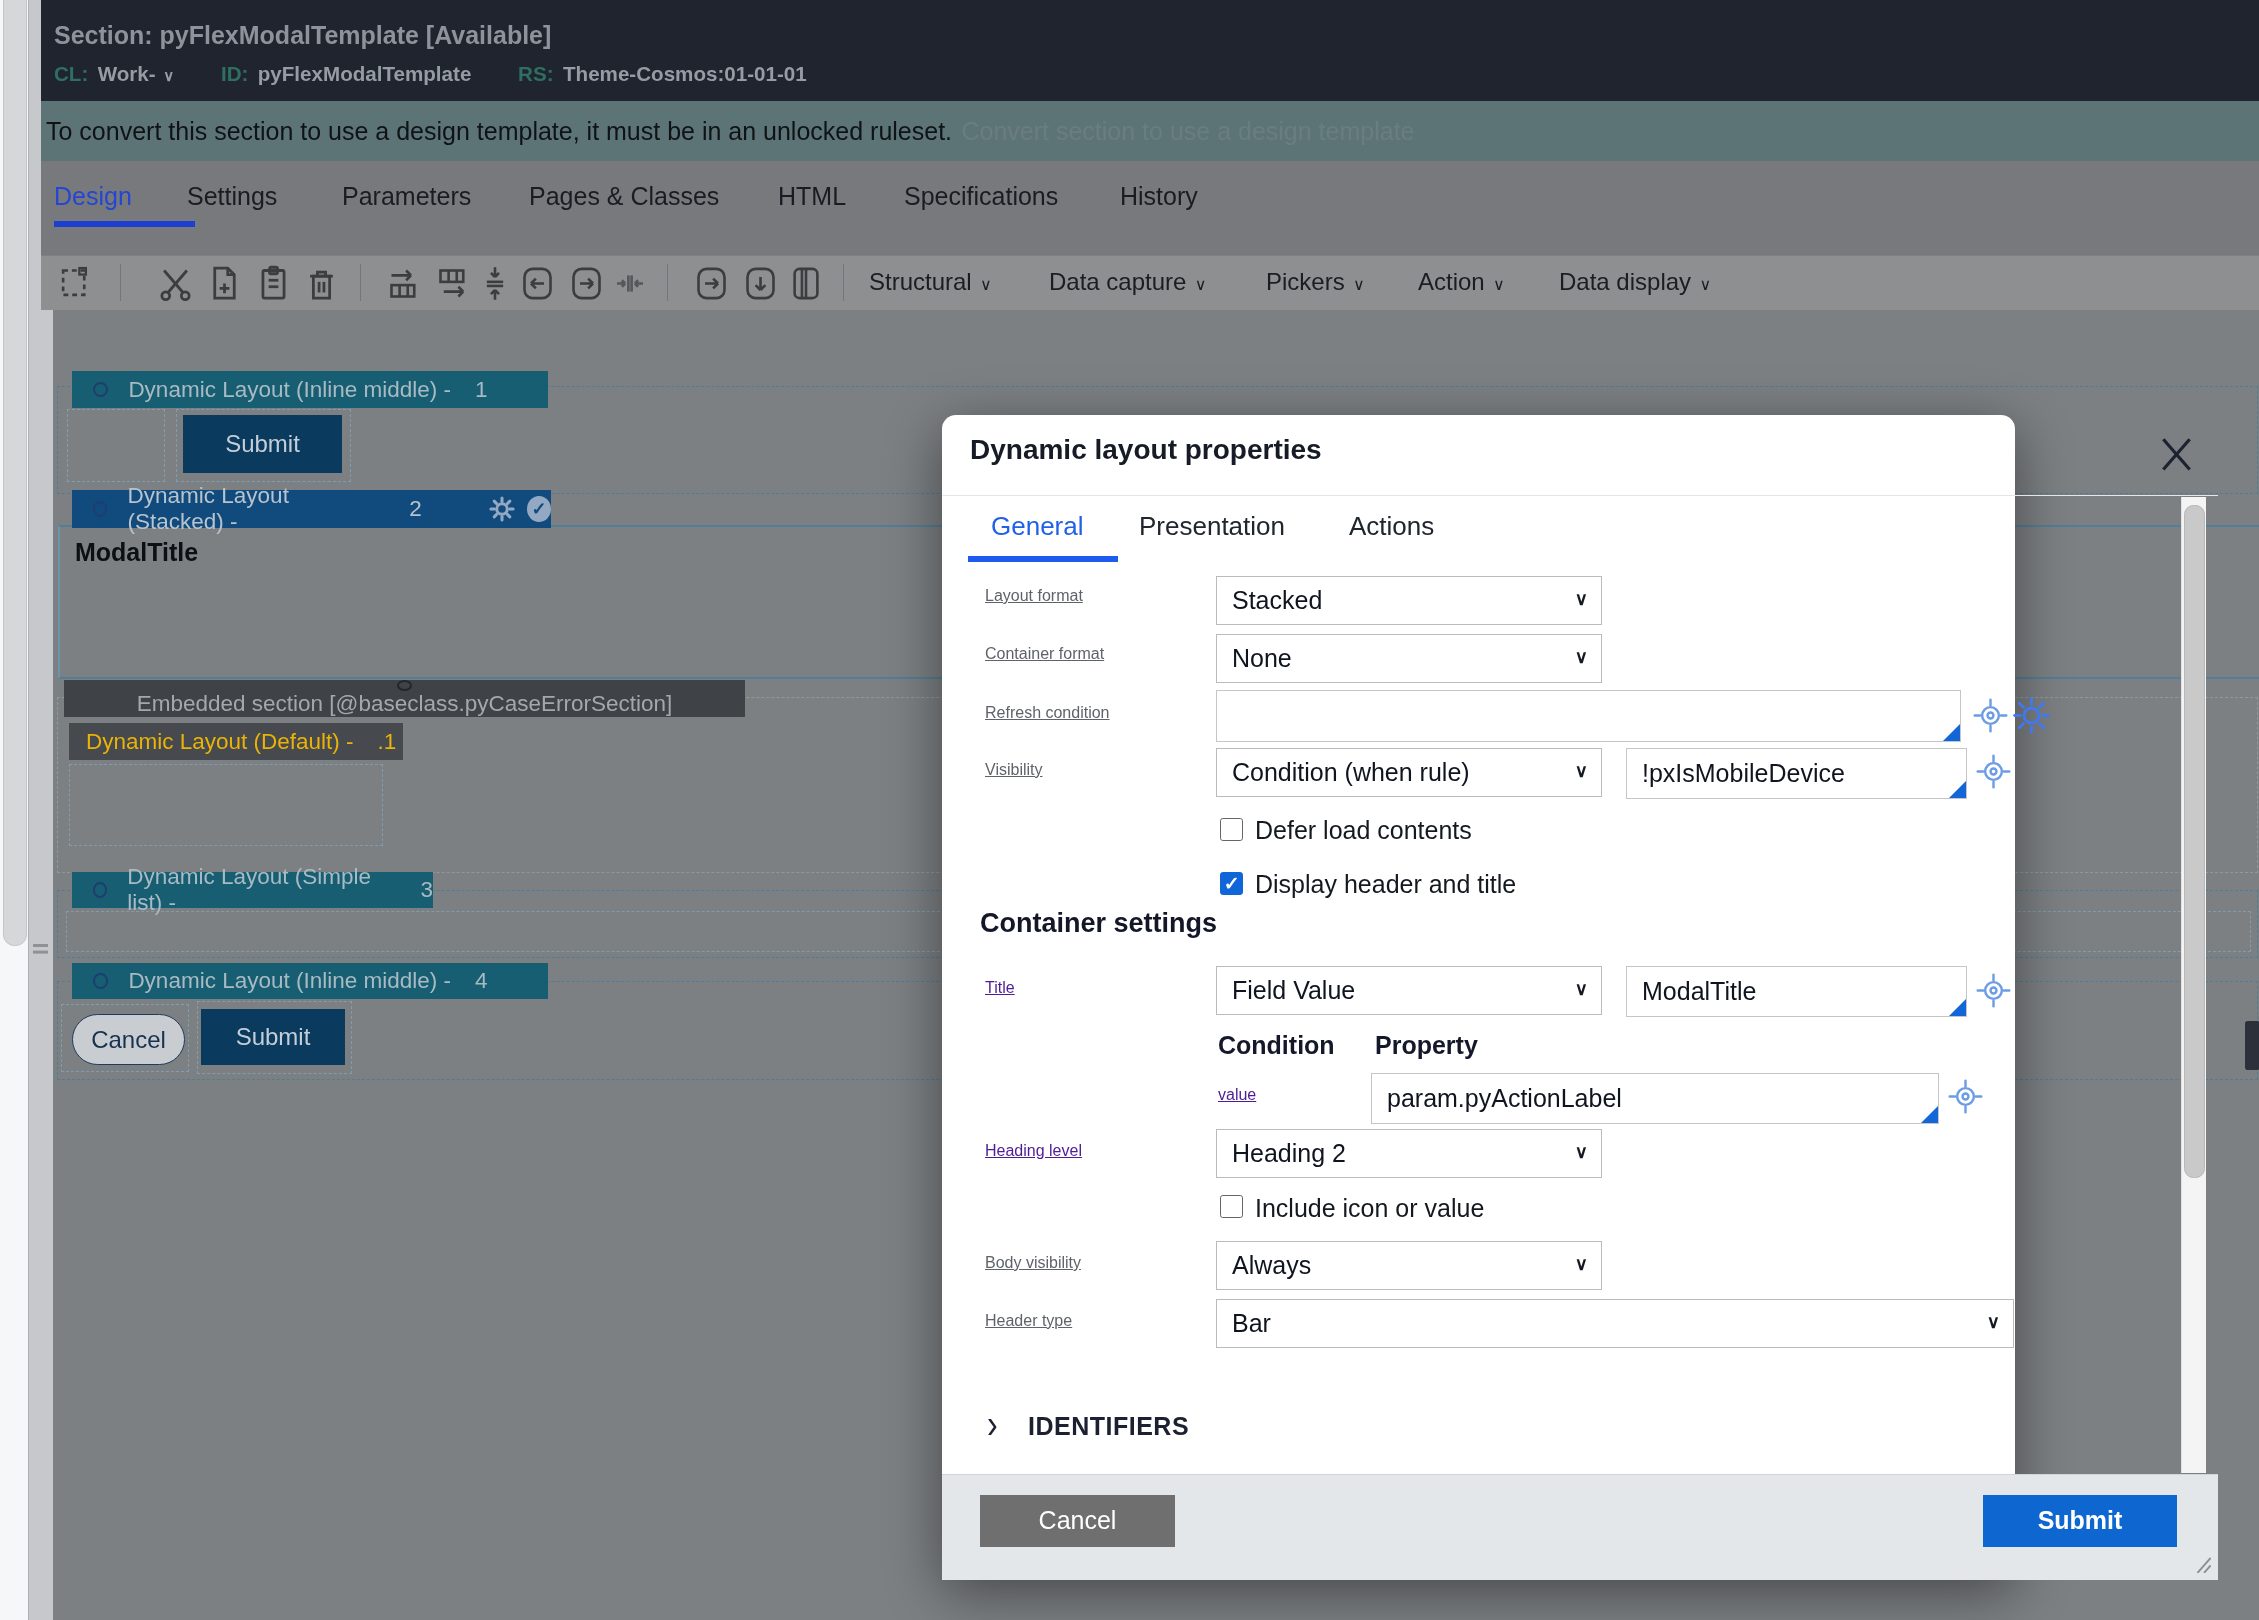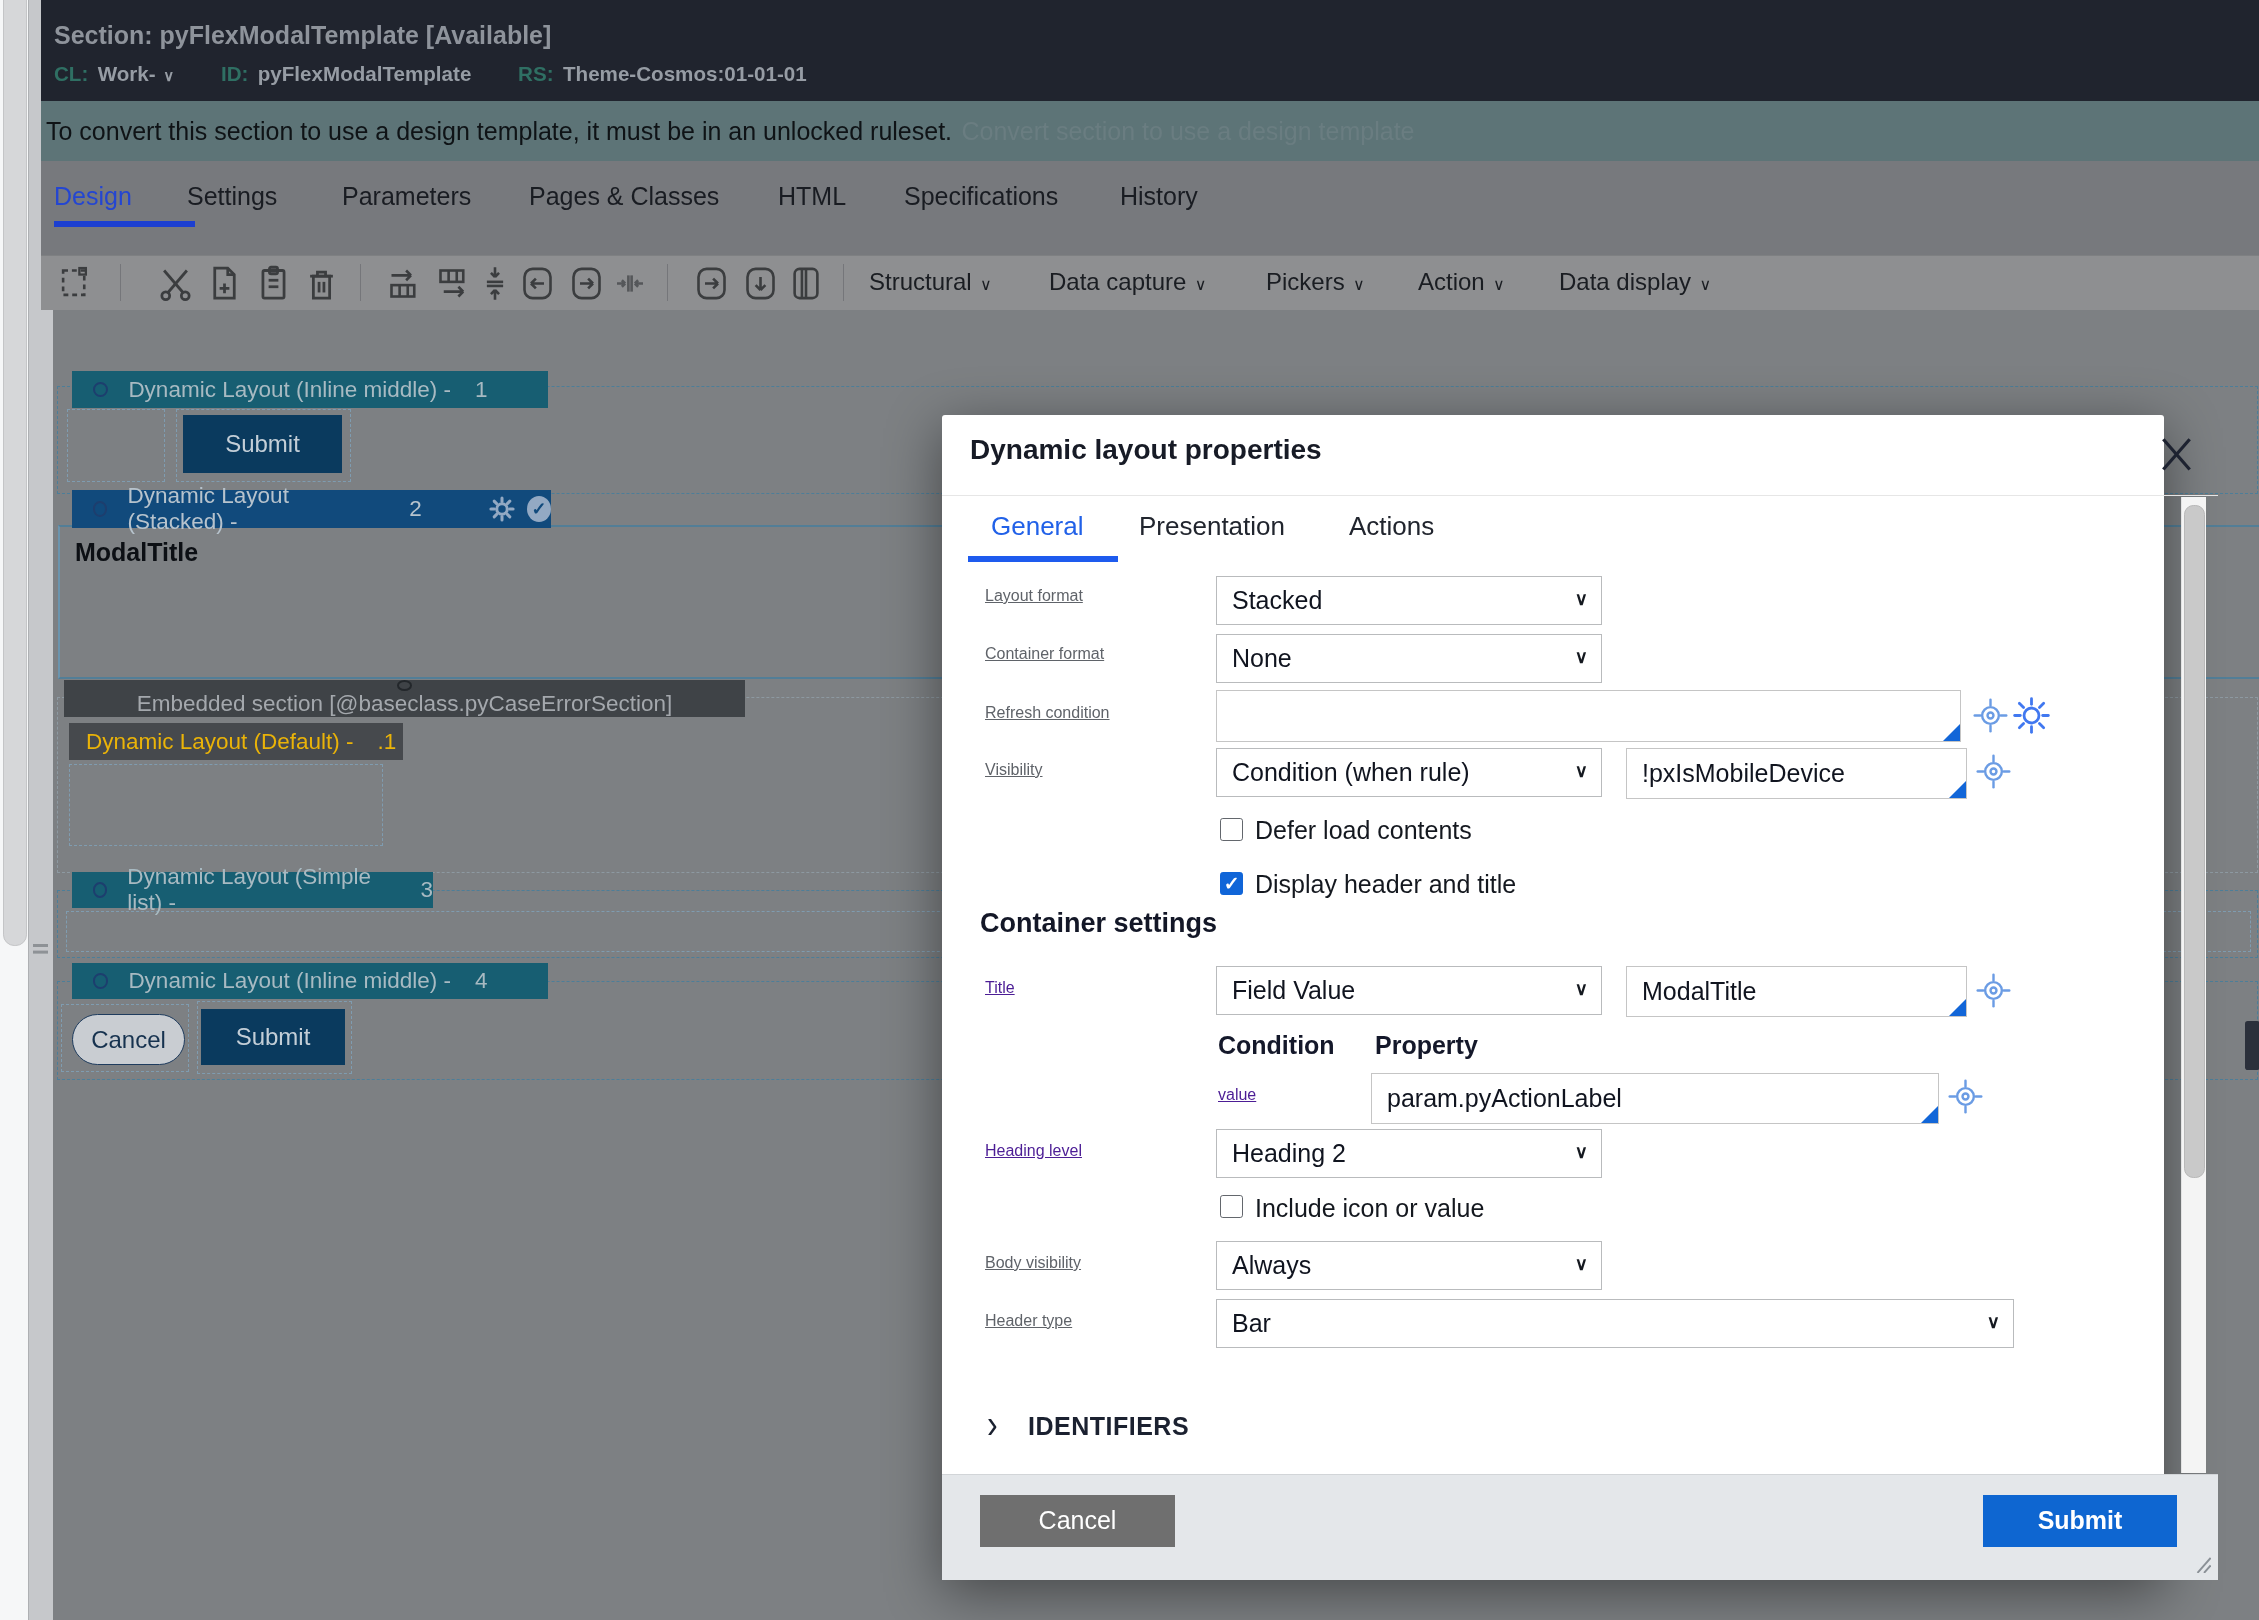--- a/index.html
+++ b/index.html
@@ -38,21 +38,21 @@
   .hbar .num{margin-left:24px;}
   .hbar.blue{background:#114a7c;color:#b7c3cd;}
   .hbar.gray{background:#3f4347;color:#a4a8ad;}
   .hbar.gray2{background:#46494d;color:#eab308;padding-left:17px;}
   .navy-btn{display:flex;align-items:center;justify-content:center;background:#0a3a5e;color:#c3ced7;font-size:24px;z-index:2;}
   .pill-btn{display:flex;align-items:center;justify-content:center;background:#c9cdd2;color:#16324f;font-size:24px;border:1.9px solid #1f3c5e;border-radius:28px;z-index:2;}
   .solidbox{border-top:2.8px solid #527e97;border-left:2.8px solid #6b94ad;border-bottom:2.8px solid #527e97;}
   .mtitle-canvas{font-size:25px;font-weight:bold;color:#0c0f14;z-index:2;}
   .right-frag{left:2245px;top:1021px;width:15px;height:49px;background:#2b303b;border-radius:2.8px;z-index:5;}
   
-  .modal{left:942px;top:415px;width:1222px;height:1164px;background:#ffffff;border-radius:3px;box-shadow:0 13px 56px rgba(0,0,0,.45);z-index:10;}
+  .modal{left:942px;top:415px;width:1073px;height:1164px;background:#ffffff;border-radius:14px;box-shadow:0 13px 56px rgba(0,0,0,.45);z-index:10;}
   .m-title{position:absolute;left:28px;top:19px;font-size:28px;font-weight:bold;color:#171b26;}
   .m-close{position:absolute;left:1210px;top:13px;width:49px;height:49px;cursor:pointer;}
   .m-div{position:absolute;left:0;top:80px;width:1276px;height:0.9px;background:#e6e6e6;}
   .m-tab{position:absolute;top:96px;font-size:26px;color:#21252e;}
   .m-tab.active{color:#2161e8;}
   .m-tab-underline{position:absolute;left:26px;top:141px;width:150px;height:5.6px;background:#1e5bee;}
   .f-label{position:absolute;font-size:16px;color:#5f6369;white-space:nowrap;text-decoration:underline;}
   .f-label.dark{color:#4c1d95;}
   .sel{position:absolute;height:49px;background:#fff;border:1.9px solid #b9bbbd;box-sizing:border-box;font-size:25px;color:#10141f;display:flex;align-items:center;padding-left:15px;}
   .sel .chev{position:absolute;right:13px;top:11.2px;font-size:18px;font-weight:bold;color:#14181f;}

